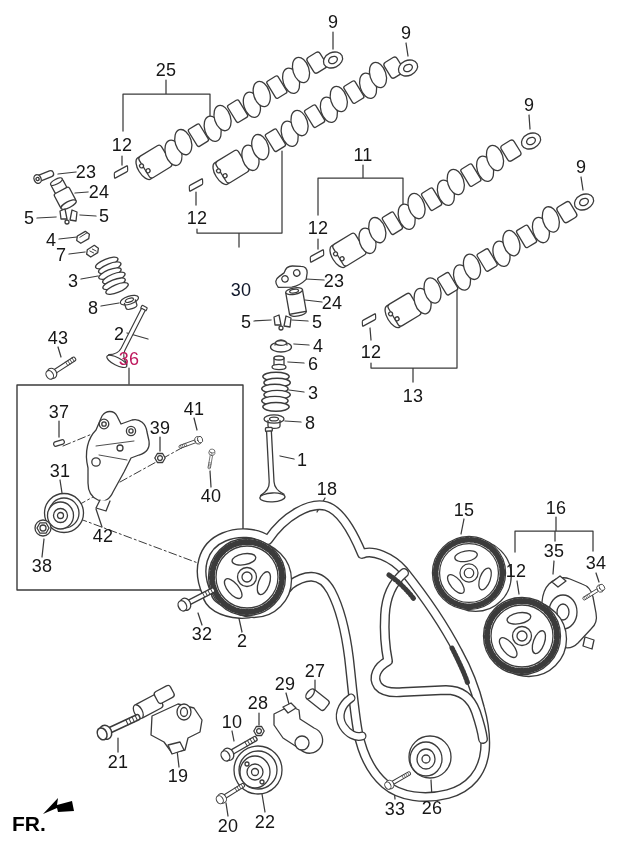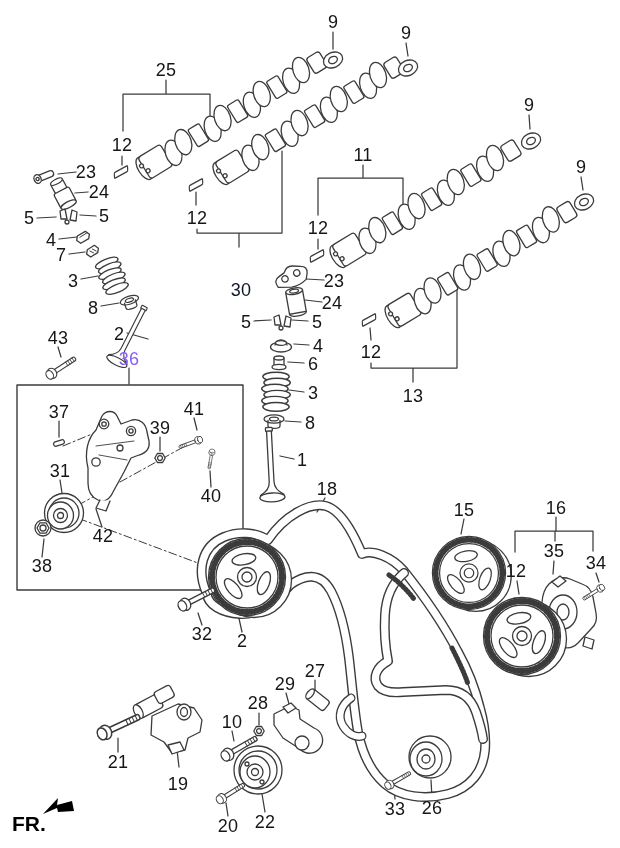--- a/index.html
+++ b/index.html
@@ -325,21 +325,21 @@
       <div class="callout" style="left: 86px; top: 172px; color: rgb(22, 22, 22);">23</div>
       <div class="callout" style="left: 99px; top: 192px; color: rgb(22, 22, 22);">24</div>
       <div class="callout" style="left: 29px; top: 218px; color: rgb(22, 22, 22);">5</div>
       <div class="callout" style="left: 104px; top: 216px; color: rgb(22, 22, 22);">5</div>
       <div class="callout" style="left: 51px; top: 240px; color: rgb(22, 22, 22);">4</div>
       <div class="callout" style="left: 61px; top: 255px; color: rgb(22, 22, 22);">7</div>
       <div class="callout" style="left: 73px; top: 281px; color: rgb(22, 22, 22);">3</div>
       <div class="callout" style="left: 93px; top: 308px; color: rgb(22, 22, 22);">8</div>
       <div class="callout" style="left: 119px; top: 334px; color: rgb(22, 22, 22);">2</div>
       <div class="callout" style="left: 58px; top: 338px; color: rgb(22, 22, 22);">43</div>
-      <div class="callout" style="left: 129px; top: 359px; color: #8b5cf6;">36</div>
+      <div class="callout" style="left: 129px; top: 359px; color: #be185d;">36</div>
       <div class="callout" style="left: 334px; top: 281px; color: rgb(22, 22, 22);">23</div>
       <div class="callout" style="left: 332px; top: 303px; color: rgb(22, 22, 22);">24</div>
       <div class="callout" style="left: 246px; top: 322px; color: rgb(22, 22, 22);">5</div>
       <div class="callout" style="left: 317px; top: 322px; color: rgb(22, 22, 22);">5</div>
       <div class="callout" style="left: 318px; top: 346px; color: rgb(22, 22, 22);">4</div>
       <div class="callout" style="left: 313px; top: 364px; color: rgb(22, 22, 22);">6</div>
       <div class="callout" style="left: 313px; top: 393px; color: rgb(22, 22, 22);">3</div>
       <div class="callout" style="left: 310px; top: 423px; color: rgb(22, 22, 22);">8</div>
       <div class="callout" style="left: 302px; top: 460px; color: rgb(22, 22, 22);">1</div>
       <div class="callout" style="left: 327px; top: 489px; color: rgb(22, 22, 22);">18</div>
@@ -355,21 +355,21 @@
       <div class="callout" style="left: 464px; top: 510px; color: rgb(22, 22, 22);">15</div>
       <div class="callout" style="left: 556px; top: 508px; color: rgb(22, 22, 22);">16</div>
       <div class="callout" style="left: 516px; top: 571px; color: rgb(22, 22, 22);">12</div>
       <div class="callout" style="left: 554px; top: 551px; color: rgb(22, 22, 22);">35</div>
       <div class="callout" style="left: 596px; top: 563px; color: rgb(22, 22, 22);">34</div>
       <div class="callout" style="left: 315px; top: 671px; color: rgb(22, 22, 22);">27</div>
       <div class="callout" style="left: 285px; top: 684px; color: rgb(22, 22, 22);">29</div>
       <div class="callout" style="left: 258px; top: 703px; color: rgb(22, 22, 22);">28</div>
       <div class="callout" style="left: 232px; top: 722px; color: rgb(22, 22, 22);">10</div>
       <div class="callout" style="left: 118px; top: 762px; color: rgb(22, 22, 22);">21</div>
-      <div class="callout" style="left: 178px; top: 776px; color: rgb(22, 22, 22); margin-top: 8px;">19</div>
+      <div class="callout" style="left: 178px; top: 776px; color: rgb(22, 22, 22);">19</div>
       <div class="callout" style="left: 228px; top: 826px; color: rgb(22, 22, 22);">20</div>
       <div class="callout" style="left: 265px; top: 822px; color: rgb(22, 22, 22);">22</div>
       <div class="callout" style="left: 395px; top: 809px; color: rgb(22, 22, 22);">33</div>
       <div class="callout" style="left: 432px; top: 808px; color: rgb(22, 22, 22);">26</div>
     </div>
 
 <div class="fr-wrap">
   <svg class="fr-arrow" viewBox="0 0 36 24">
     <polygon points="2,19 17,3 16,10 31,6 33,16 17,17 16,13" fill="#000000" stroke="none"></polygon>
   </svg>

